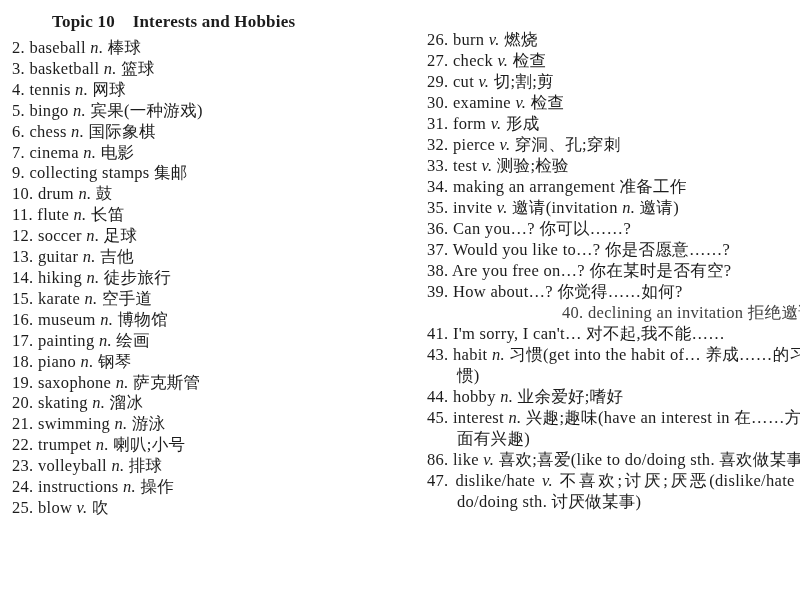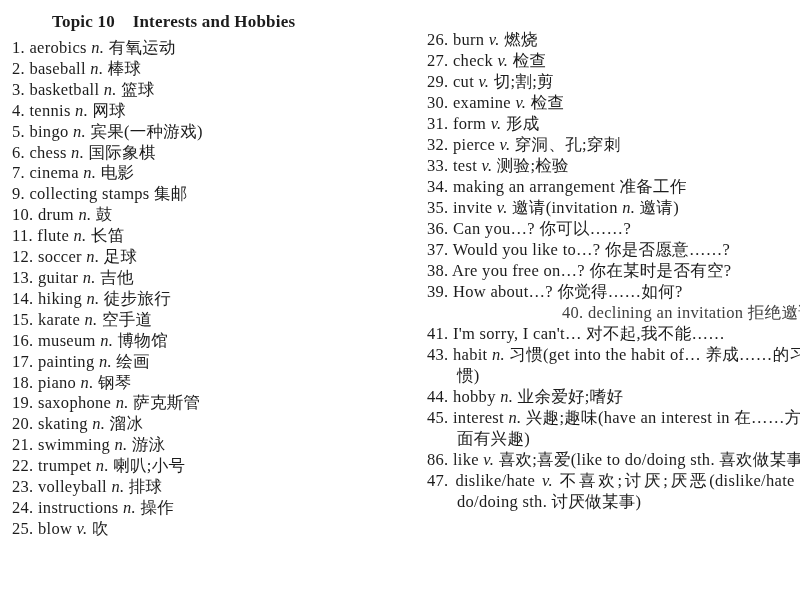--- a/index.html
+++ b/index.html
@@ -27,21 +27,20 @@
     .item.wrap { white-space: normal; padding-left: 30px; text-indent: -30px; }
     .item.justify { text-align: justify; }
     .item.green { color: #404040; text-align: right; }
   </style>
 </head>
 <body>
 
 <div class="title">Topic 10    Interests and Hobbies</div>
 
 <div class="col col-left">
-  <div class="item"><span>1.</span> <span>aerobics</span> <span class="pos">n.</span> <span>有氧运动</span></div>
   <div class="item"><span>2.</span> <span>baseball</span> <span class="pos">n.</span> <span>棒球</span></div>
   <div class="item"><span>3.</span> <span>basketball</span> <span class="pos">n.</span> <span>篮球</span></div>
   <div class="item"><span>4.</span> <span>tennis</span> <span class="pos">n.</span> <span>网球</span></div>
   <div class="item"><span>5.</span> <span>bingo</span> <span class="pos">n.</span> <span>宾果(一种游戏)</span></div>
   <div class="item"><span>6.</span> <span>chess</span> <span class="pos">n.</span> <span>国际象棋</span></div>
   <div class="item"><span>7.</span> <span>cinema</span> <span class="pos">n.</span> <span>电影</span></div>
   <div class="item"><span>9.</span> <span>collecting stamps</span> <span>集邮</span></div>
   <div class="item"><span>10.</span> <span>drum</span> <span class="pos">n.</span> <span>鼓</span></div>
   <div class="item"><span>11.</span> <span>flute</span> <span class="pos">n.</span> <span>长笛</span></div>
   <div class="item"><span>12.</span> <span>soccer</span> <span class="pos">n.</span> <span>足球</span></div>

